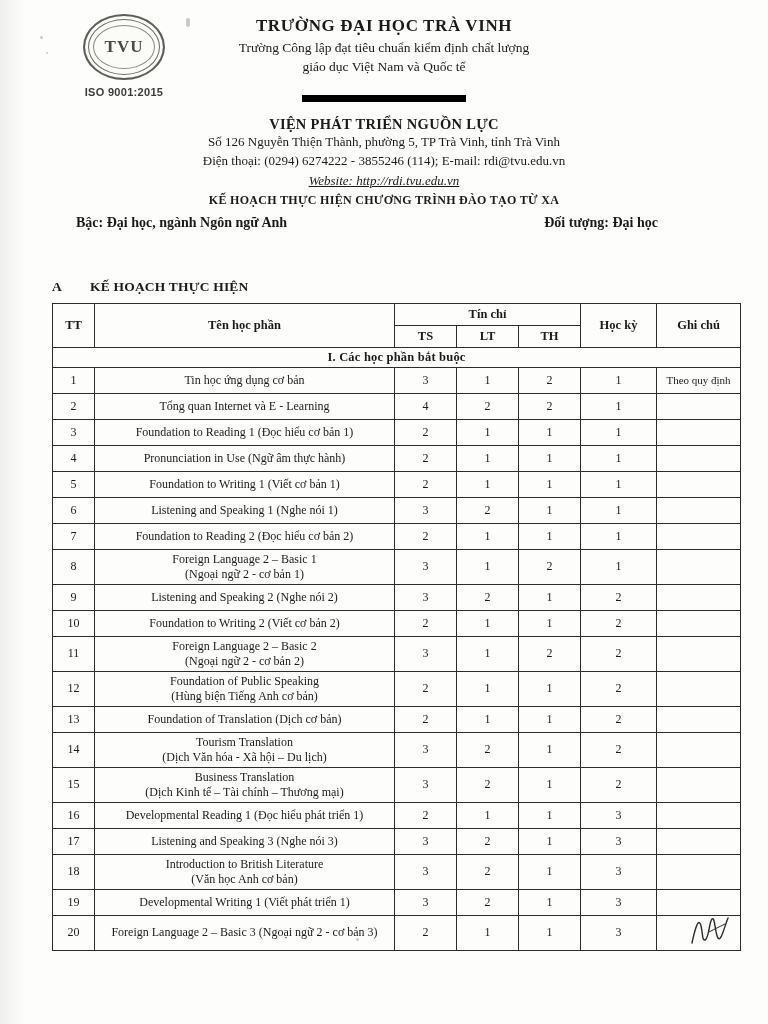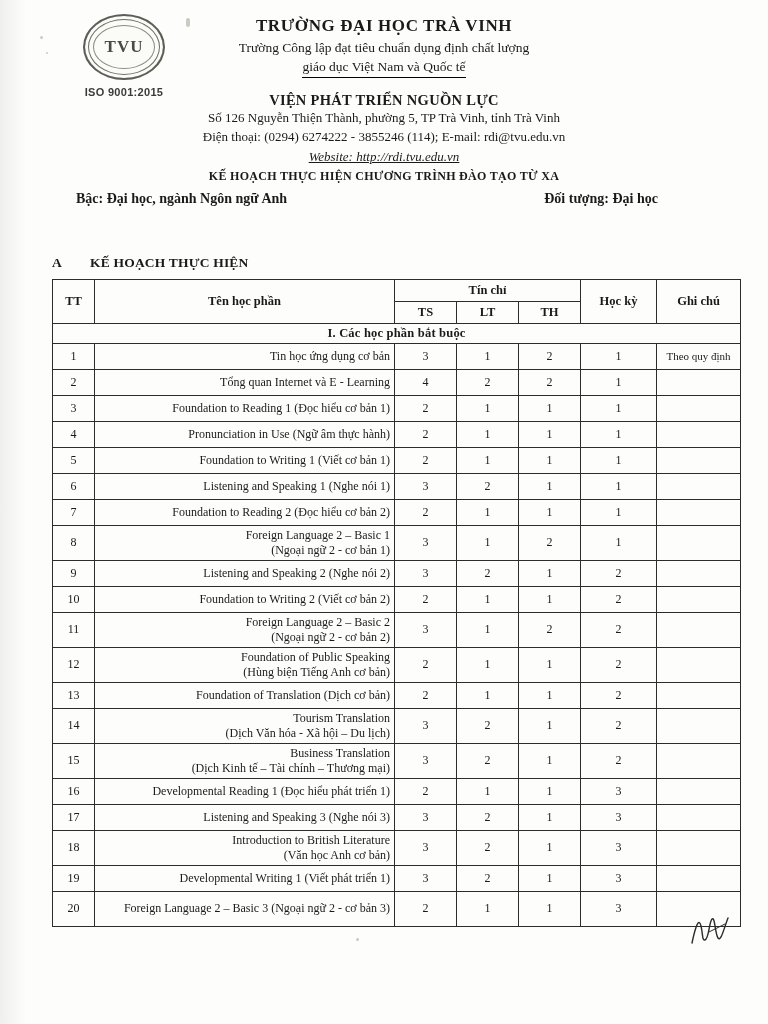--- a/index.html
+++ b/index.html
@@ -79,22 +79,22 @@
     font-weight: bold;
     letter-spacing: 0.6px;
     margin: 2px 0 3px 0;
   }
   .univ-sub1, .univ-sub2 {
     font-size: 13.5px;
     line-height: 1.35;
   }
   .univ-sub2 {
     display: inline-block;
-    border-bottom: 1px solid #000000;
-    padding-bottom: 1px;
+    border-bottom: 7px solid #000000;
+    padding-bottom: 19px;
     margin-bottom: 6px;
   }
   .unit-name {
     font-size: 14.5px;
     font-weight: bold;
     letter-spacing: 0.3px;
     margin-top: 8px;
   }
   .contact-line {
     font-size: 13px;
@@ -159,21 +159,21 @@
   }
   col.c-tt { width: 42px; }
   col.c-name { width: 300px; }
   col.c-ts { width: 62px; }
   col.c-lt { width: 62px; }
   col.c-th { width: 62px; }
   col.c-hk { width: 76px; }
   col.c-gc { width: 84px; }
 
   td.num, td.c { text-align: center; }
-  td.name { text-align: right; padding-left: 8px; line-height: 1.25; }
+  td.name { text-align: center; padding-left: 8px; line-height: 1.25; }
   .group-row td {
     font-weight: bold;
     text-align: center;
     padding-left: 10px;
     font-size: 12.5px;
     letter-spacing: 0.2px;
   }
   td.note {
     text-align: center;
     font-size: 11px;
@@ -217,21 +217,21 @@
   <div class="speck" style="left:356px; top:938px; width:3px; height:3px;"></div>
 
   <div class="header">
 
     <div class="logo-block">
       <div class="logo-seal"></div>
       <div class="iso-text">ISO 9001:2015</div>
     </div>
 
     <div class="univ-name">TRƯỜNG ĐẠI HỌC TRÀ VINH</div>
-    <div class="univ-sub1">Trường Công lập đạt tiêu chuẩn dụng định chất lượng</div>
+    <div class="univ-sub1">Trường Công lập đạt tiêu chuẩn kiểm định chất lượng</div>
     <div class="univ-sub2">giáo dục Việt Nam và Quốc tế</div>
 
     <div class="unit-name">VIỆN PHÁT TRIỂN NGUỒN LỰC</div>
     <div class="contact-line">Số 126 Nguyễn Thiện Thành, phường 5, TP Trà Vinh, tỉnh Trà Vinh</div>
     <div class="contact-line">Điện thoại: (0294) 6274222 - 3855246 (114); E-mail: rdi@tvu.edu.vn</div>
     <div class="website-line">Website: http://rdi.tvu.edu.vn</div>
 
     <div class="doc-title">KẾ HOẠCH THỰC HIỆN CHƯƠNG TRÌNH ĐÀO TẠO TỪ XA</div>
 
     <div class="subtitle-row">

